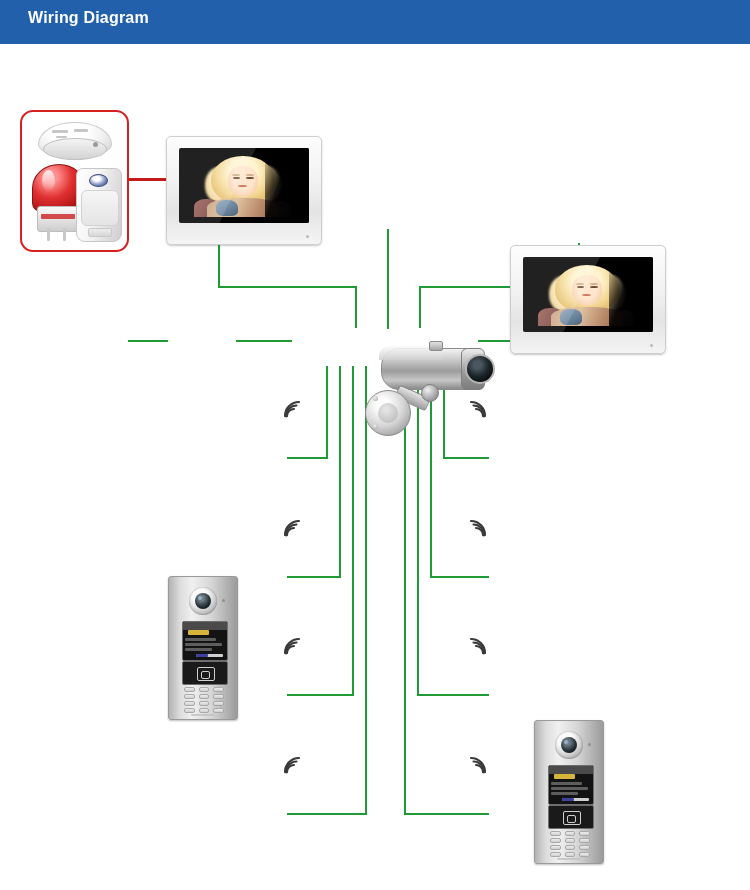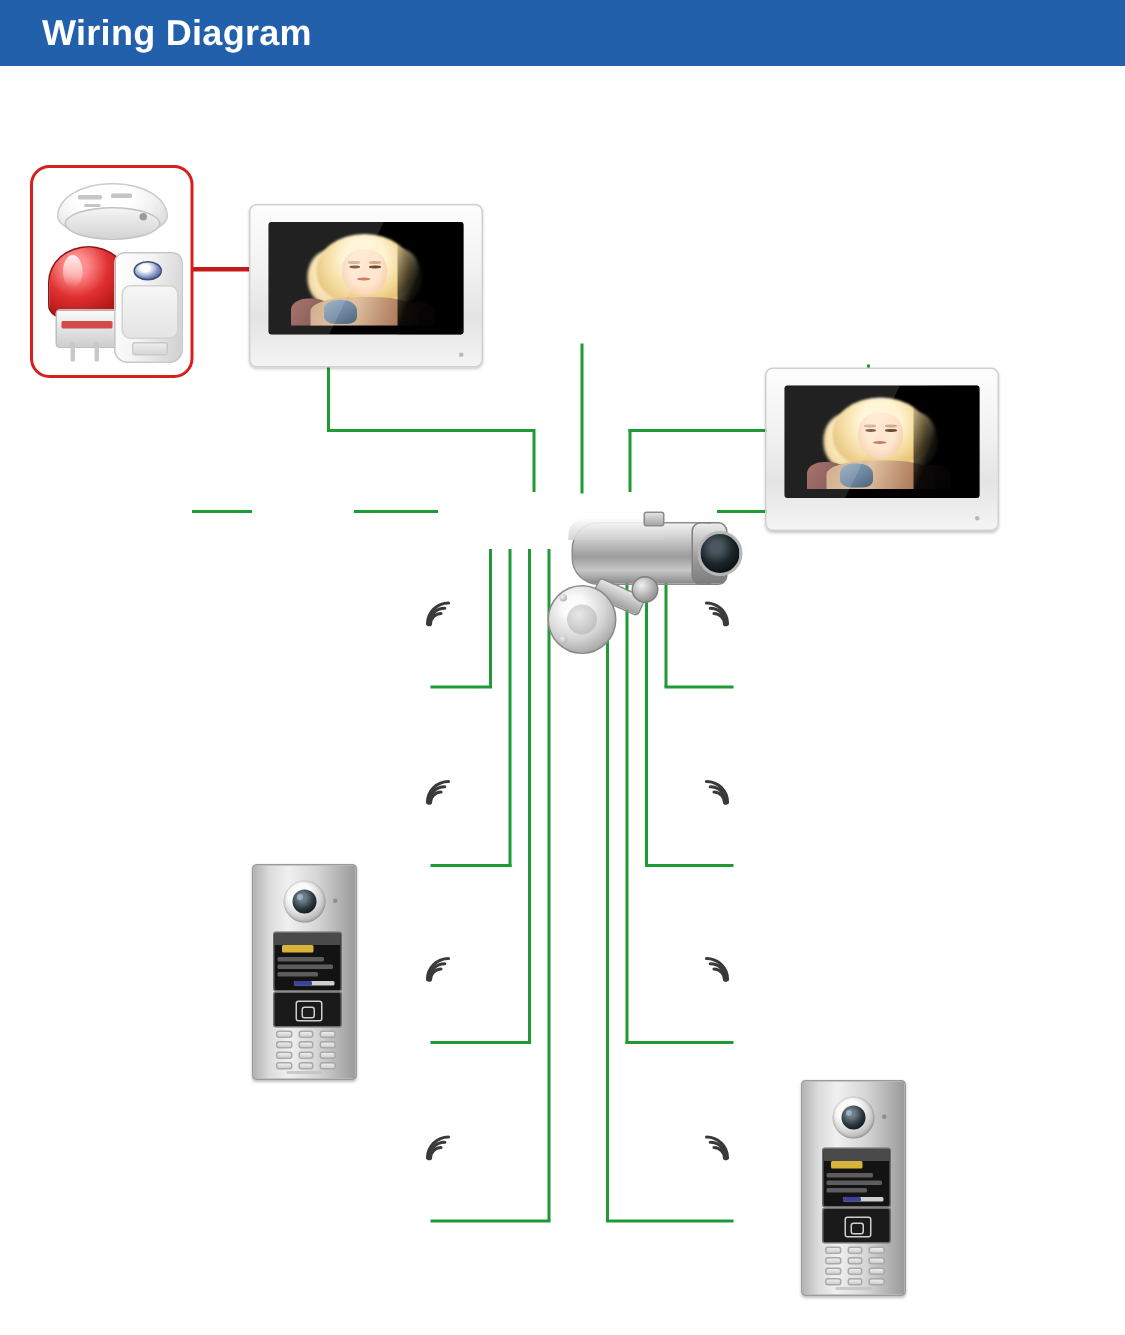--- a/index.html
+++ b/index.html
@@ -1,21 +1,21 @@
 <!DOCTYPE html>
 <html><head>
 <meta charset="utf-8">
 <style>
   html,body{margin:0;padding:0;background:#fff;}
   body{width:750px;height:890px;position:relative;overflow:hidden;
        font-family:"Liberation Sans","DejaVu Sans",sans-serif;}
 
   
   #header{position:absolute;left:0;top:0;width:750px;height:44px;background:#2360ab;}
-  #header-title{position:absolute;left:28px;top:9px;color:#ffffff;font-size:24px;
+  #header-title{position:absolute;left:28px;top:9px;color:#ffffff;font-size:16px;
                 font-weight:bold;letter-spacing:.2px;}
 
   
   #canvas{position:absolute;left:0;top:44px;width:750px;height:846px;background:#fff;}
   .node{position:absolute;}
 
   
   .wire{position:absolute;background:#1f9b35;z-index:1;}
   .wire.h{height:2px;}
   .wire.v{width:2px;}

